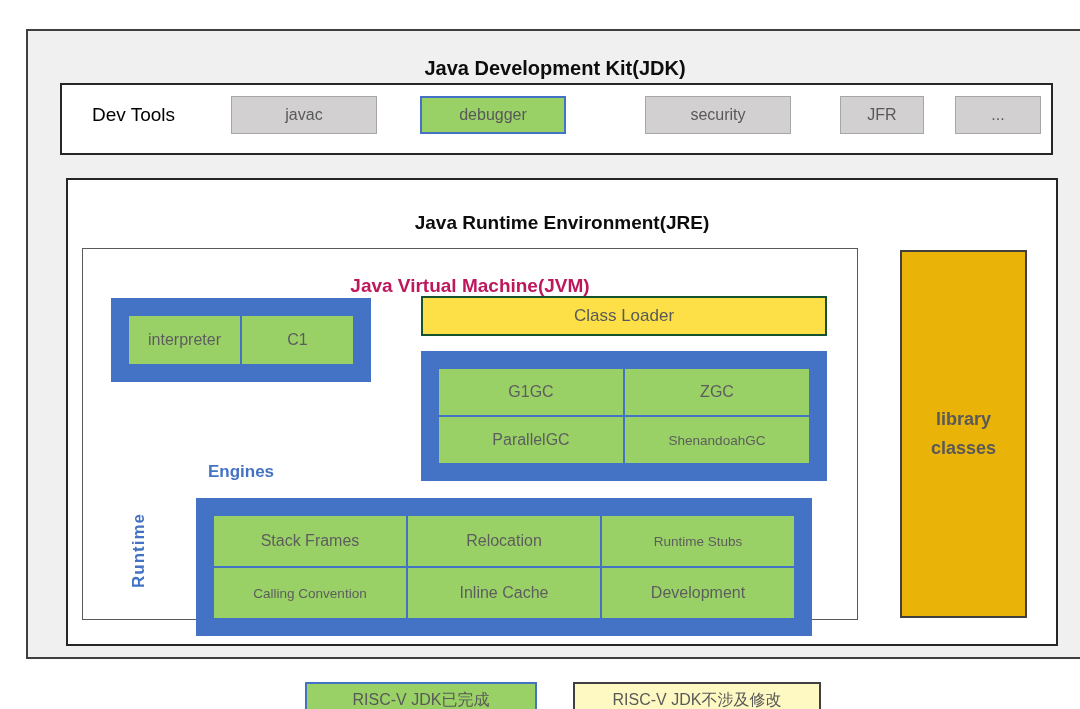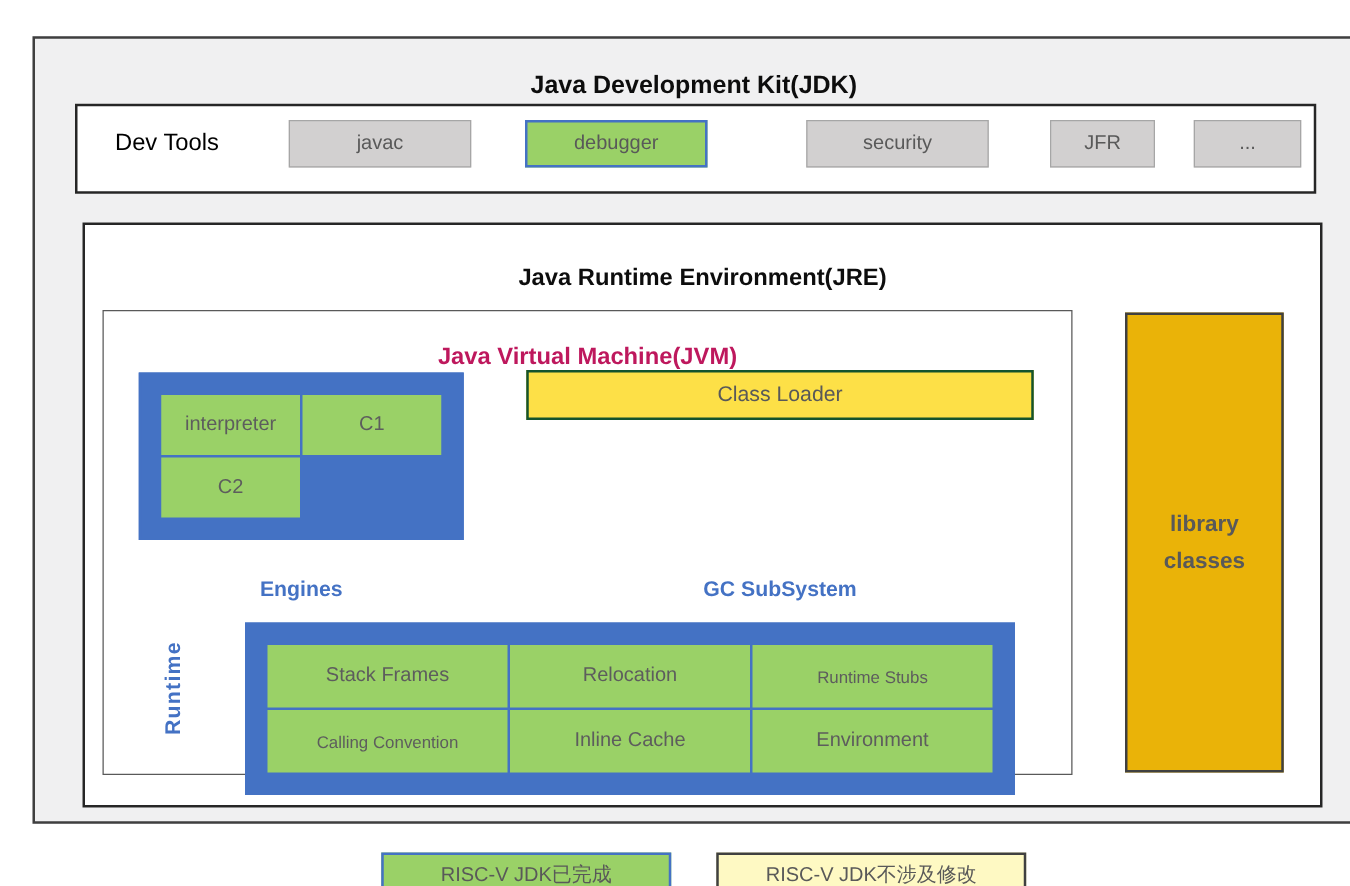--- a/index.html
+++ b/index.html
@@ -138,36 +138,41 @@
 
     <div class="jre-box">
       <div class="jre-title">Java Runtime Environment(JRE)</div>
 
       <div class="jvm-box">
         <div class="jvm-title">Java Virtual Machine(JVM)</div>
 
         <div class="bgrid engines-stack">
           <div class="cell">interpreter</div>
           <div class="cell">C1</div>
-          <div class="cell">C2</div>
         </div>
         <div class="section-label engines-label">Engines</div>
 
         <div class="classloader">Class Loader</div>
 
+        <div class="bgrid gc-grid">
+          <div class="cell">G1GC</div>
+          <div class="cell">ZGC</div>
+          <div class="cell">ParallelGC</div>
+          <div class="cell small">ShenandoahGC</div>
+        </div>
         <div class="section-label gc-label">GC SubSystem</div>
 
         <div class="runtime-label">Runtime</div>
         <div class="bgrid runtime-grid">
           <div class="cell">Stack Frames</div>
           <div class="cell">Relocation</div>
           <div class="cell small">Runtime Stubs</div>
           <div class="cell small">Calling Convention</div>
           <div class="cell">Inline Cache</div>
-          <div class="cell">Environment</div>
+          <div class="cell">Development</div>
         </div>
       </div>
 
       <div class="library-box">library classes</div>
     </div>
   </div>
 
   <div class="legend-item legend-green">RISC-V JDK已完成</div>
   <div class="legend-item legend-gray">RISC-V JDK不涉及修改</div>
 

